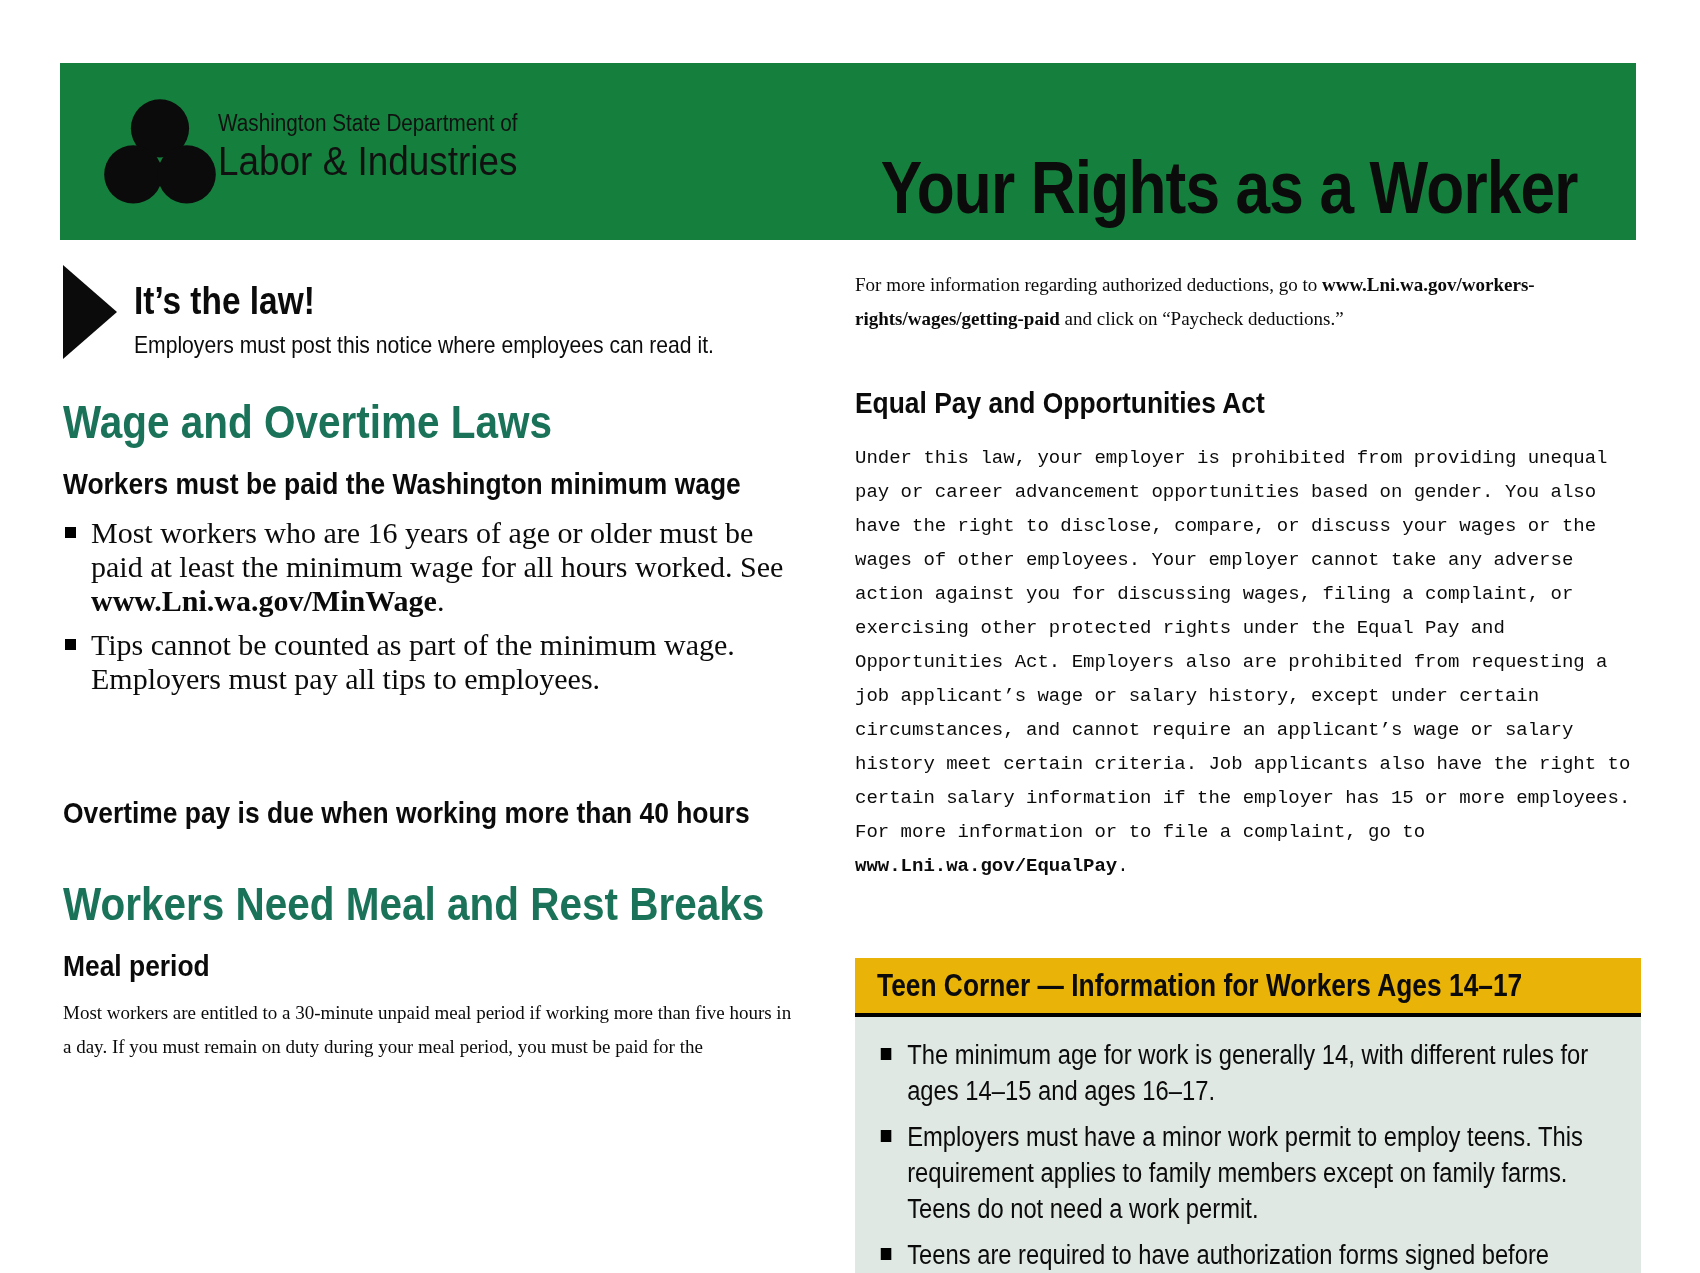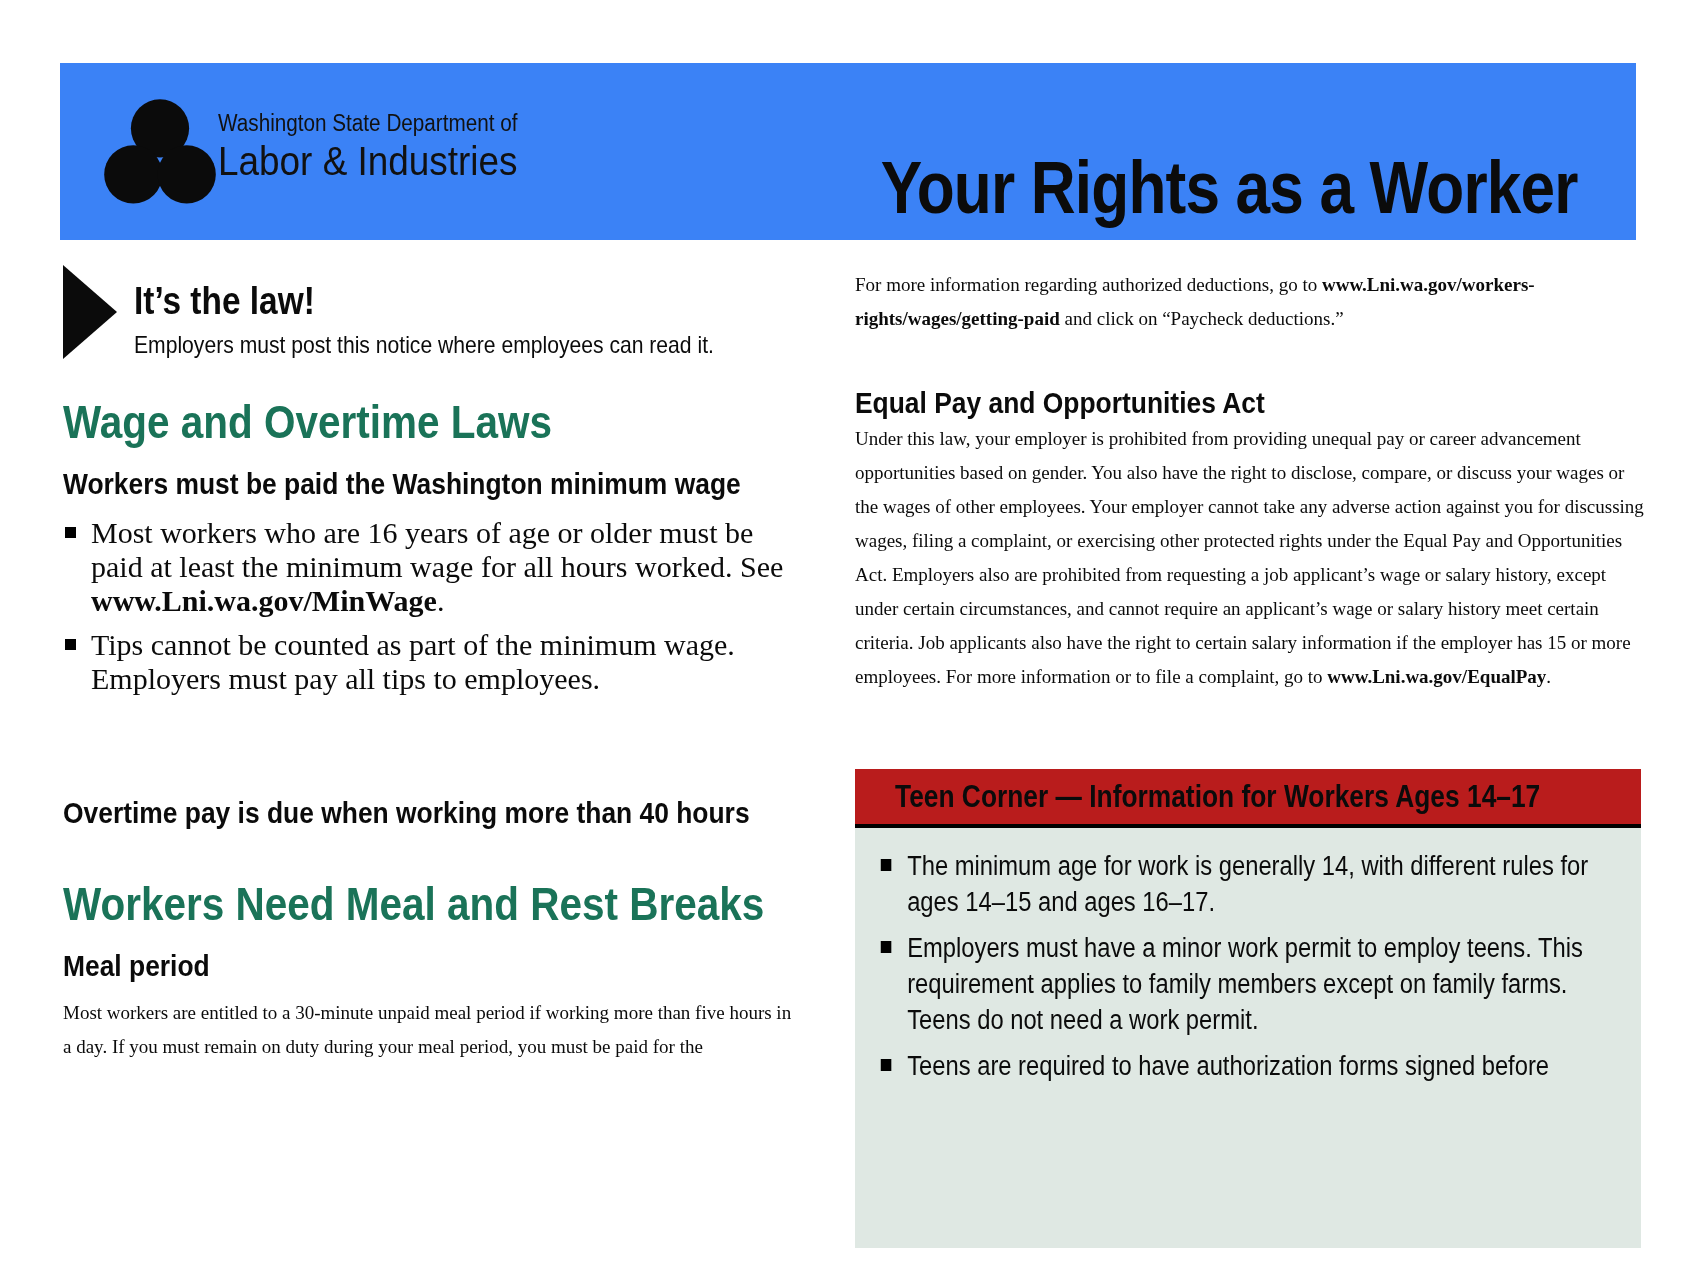--- a/index.html
+++ b/index.html
@@ -2,21 +2,21 @@
 <html><head>
 <meta charset="utf-8">
 <style>
   * { margin:0; padding:0; box-sizing:border-box; }
   html,body { background:#ffffff; }
   body { font-family:"Liberation Sans","DejaVu Sans",sans-serif; }
 
   .page{ position:relative; width:1700px; height:1273px; background:#ffffff; overflow:hidden; }
 
   
-  .banner{ position:absolute; left:60px; top:63px; width:1576px; height:177px; background:#3b82f6; }
+  .banner{ position:absolute; left:60px; top:63px; width:1576px; height:177px; background:#15803d; }
   .logo{ position:absolute; left:44px; top:33px; width:112px; height:110px; }
   .dept{ position:absolute; left:158px; top:47px; }
   .dept-line1{ font-size:23px; line-height:27px; color:#111; transform:scaleX(0.9); transform-origin:left top; white-space:nowrap; }
   .dept-line2{ font-size:41px; line-height:48px; color:#111; transform:scaleX(0.9); transform-origin:left top; white-space:nowrap; }
   .doc-title{ position:absolute; right:58px; top:88px; font-size:74px; line-height:74px; font-weight:700; color:#0b0b0b; letter-spacing:-1px; transform:scaleX(0.84); transform-origin:right top; white-space:nowrap; }
 
   
   .col-left{ position:absolute; left:63px; top:265px; width:730px; }
   .col-right{ position:absolute; left:855px; top:268px; width:792px; }
 
@@ -38,25 +38,25 @@
   .bullets li{ position:relative; padding-left:28px; margin-bottom:10px; font-family:"Liberation Serif","DejaVu Serif",serif; font-size:30px; line-height:34px; color:#0b0b0b; }
   .bullets li::before{ content:""; position:absolute; left:2px; top:11px; width:11px; height:11px; background:#000; }
   .sub-h.overtime{ margin-top:100px; }
   .para-ot{ margin-top:20px; }
   .green-h.breaks{ margin-top:50px; }
   .sub-h.meal{ margin-top:20px; }
   .para-meal{ margin-top:14px; }
 
   .col-right .sub-h.equalpay{ margin-top:50px; }
   .para-deduct{ }
-  .para-equal{ margin-top:3px; }
+  .para-equal{ margin-top:22px;font-family:Liberation Mono, monospace; }
 
   
   .teen-box{ margin-top:75px; width:786px; }
-  .teen-head{ background:#b91c1c; border-bottom:4px solid #000; padding:11px 22px 11px 40px; }
+  .teen-head{ background:#eab308; border-bottom:4px solid #000; padding:11px 22px 11px 22px; }
   .teen-head-text{ font-size:31px; line-height:33px; font-weight:700; color:#0b0b0b; transform:scaleX(0.85); transform-origin:left top; white-space:nowrap; }
   .teen-body{ background:#dfe8e3; padding:20px 24px 24px 24px; min-height:420px; }
   .teen-scale{ width:840px; transform:scaleX(0.88); transform-origin:left top; }
   .teen-list{ list-style:none; }
   .teen-list li{ position:relative; padding-left:32px; margin-bottom:10px; font-size:27px; line-height:36px; color:#0b0b0b; }
   .teen-list li::before{ content:""; position:absolute; left:2px; top:11px; width:12px; height:12px; background:#000; }
 
   b{ font-weight:700; }
 </style>
 </head>

